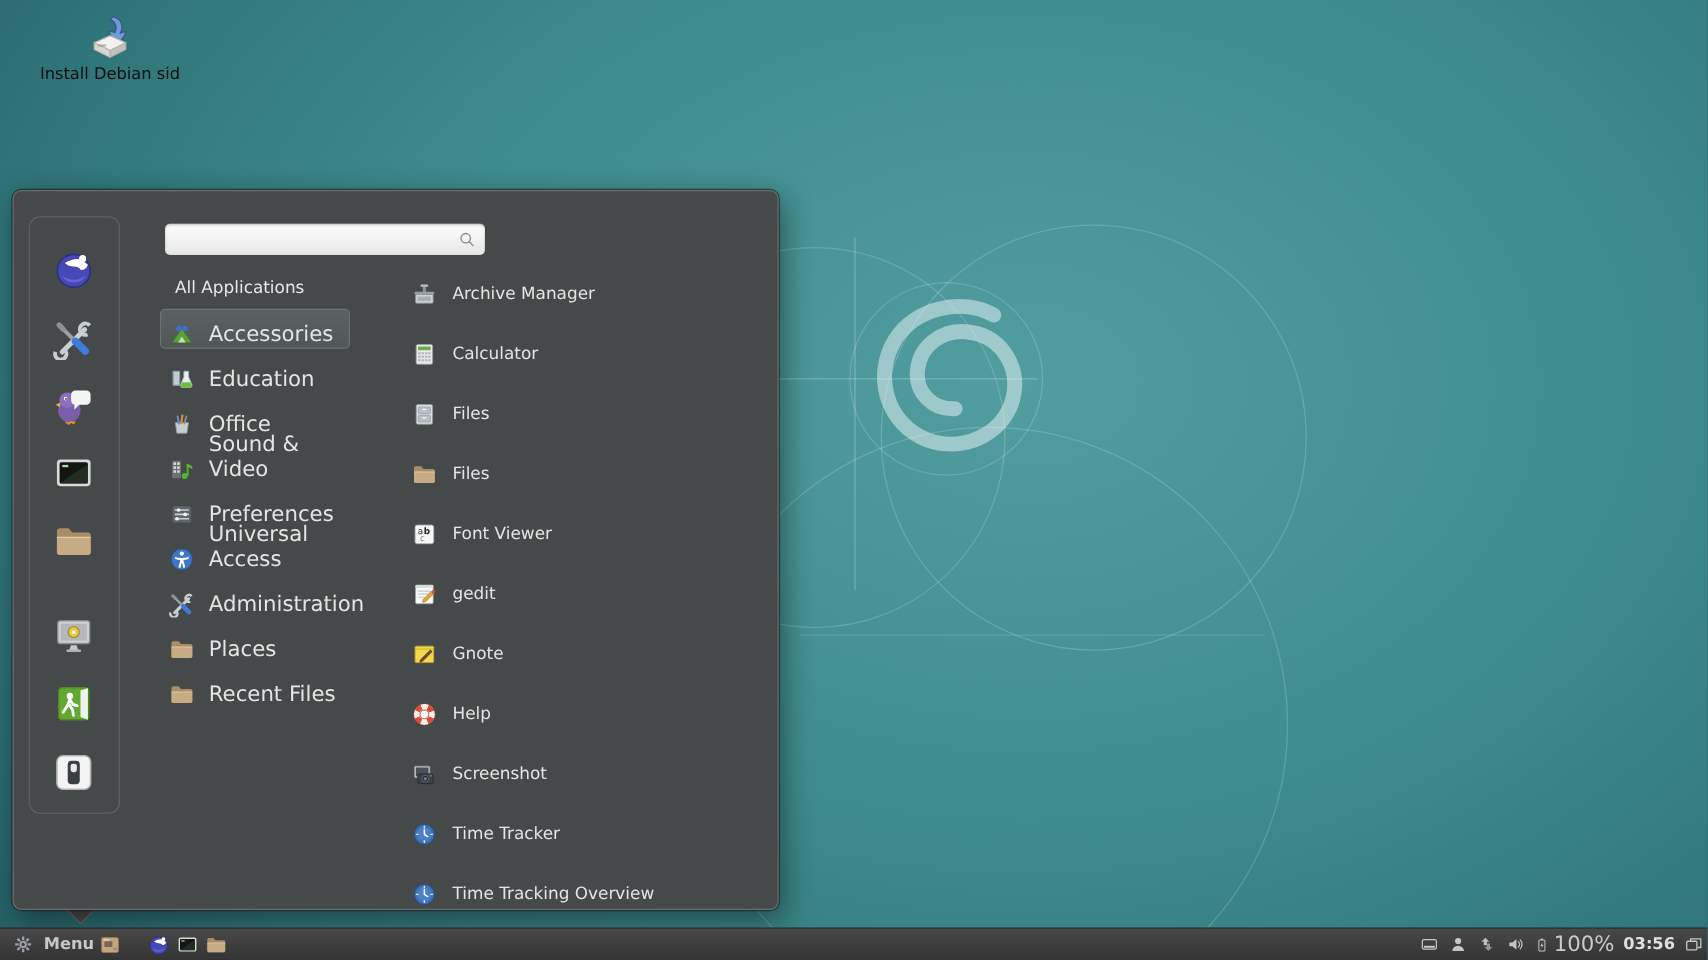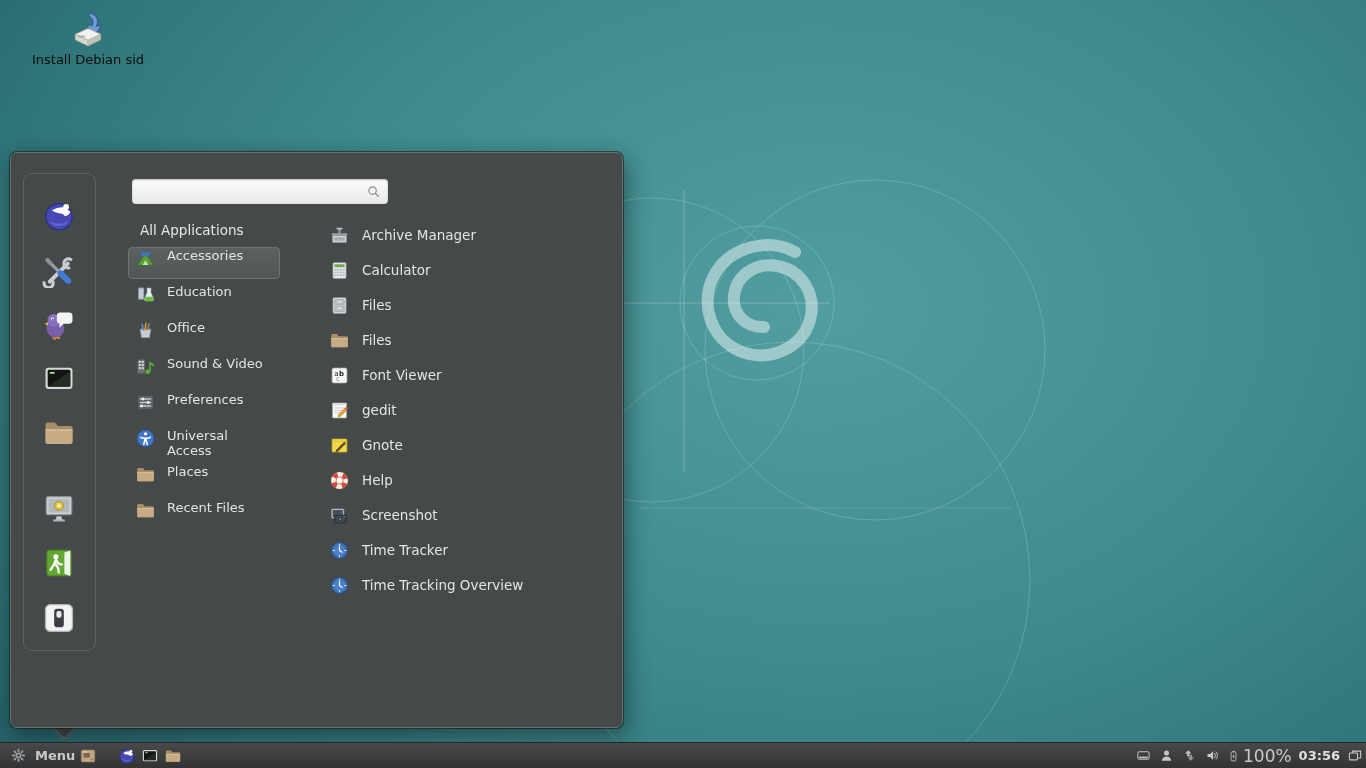--- a/index.html
+++ b/index.html
@@ -18,24 +18,24 @@
   .menu-pointer{position:absolute;left:56px;top:719px;width:15px;height:15px;background:#46494a;border:1px solid #6a6e6f;transform:rotate(45deg);z-index:39;}
   .fav-box{position:absolute;left:12px;top:20px;width:73px;height:478px;border:1px solid #5d6162;border-radius:9px;box-sizing:border-box;}
   .fav-item{position:absolute;left:18px;width:34px;height:34px;cursor:pointer;}
   .search-wrap{position:absolute;left:121px;top:26px;width:256px;height:25px;background:linear-gradient(#fdfdfd,#e7e7e7);border:1px solid #44474
 
 8;border-radius:4px;box-sizing:border-box;display:flex;align-items:center;box-shadow:inset 0 1px 2px rgba(0,0,0,.25);}
   .search-input{flex:1;border:none;outline:none;background:transparent;font:13px "DejaVu Sans",sans-serif;color:#333;padding:0 4px 0 8px;height:100%;}
   .search-icon{width:15px;height:15px;margin-right:7px;}
   .all-apps{position:absolute;left:129px;top:64px;height:26px;line-height:26px;font-size:13.5px;color:#e7e7e7;cursor:pointer;}
   .cat-list{position:absolute;left:117px;top:94px;display:flex;flex-direction:column;gap:4px;}
-  .cat-row{display:flex;align-items:flex-start;gap:11px;width:152px;height:32px;padding:0 6px;border:1px solid transparent;border-radius:4px;box-sizing:border-box;font-size:13px;color:#e4e4e4;cursor:pointer;}
+  .cat-row{display:flex;align-items:flex-end;gap:11px;width:152px;height:32px;padding:0 6px;border:1px solid transparent;border-radius:4px;box-sizing:border-box;font-size:17px;color:#e4e4e4;cursor:pointer;}
   .cat-row.selected{background:linear-gradient(#5b6061,#515657);border-color:#6e7374;}
   .cat-row .icon{width:21px;height:21px;}
-  .app-list{position:absolute;left:318px;top:66px;display:flex;flex-direction:column;gap:3px;}
+  .app-list{position:absolute;left:318px;top:66px;display:flex;flex-direction:column;gap:16px;}
   .app-row{display:flex;align-items:center;gap:12px;height:32px;font-size:13.5px;color:#e4e4e4;cursor:pointer;}
   .app-row .icon{width:21px;height:21px;}
   
   .panel{position:absolute;left:0;top:742px;width:1366px;height:26px;background:linear-gradient(#494949,#333333);border-top:1px solid #262626;box-sizing:border-box;z-index:50;}
   .menu-button{position:absolute;left:6px;top:0;height:100%;display:flex;align-items:center;gap:8px;padding:0 4px;cursor:pointer;}
   .menu-gear{width:17px;height:17px;}
   .menu-label{font-size:13px;font-weight:bold;color:#c8c8c8;}
   .p-show{position:absolute;left:79px;top:4px;width:18px;height:18px;cursor:pointer;}
   .launchers{position:absolute;left:118px;top:4px;display:flex;gap:5px;}
   .launchers .icon{width:18px;height:18px;cursor:pointer;}
@@ -245,20 +245,33 @@
               <circle cx="12" cy="12" r="9.5" fill="#3f76c8" stroke="#2a5aa0" stroke-width="0.8"></circle>
               <circle cx="12" cy="6.7" r="1.9" fill="#fff"></circle>
               <path d="M5.5 9.8q6.5 2 13 0l-.6 1.9q-3 .8-4.6.9l1.8 6.6-1.8.6-1.3-5.1-1.3 5.1-1.8-.6 1.8-6.6q-2.4-.2-4.6-.9z" fill="#fff"></path>
             </svg>
           </span>
           <span>Universal Access</span>
         </div>
         <div class="cat-row">
           <span class="icon" style="height: 21px; width: 21px;">
             <svg viewBox="0 0 24 24">
+              <path d="M21 4.5a3.2 3.2 0 1 0-1.2 5.1" fill="none" stroke="#c9ced2" stroke-width="2.2"></path>
+              <line x1="18.2" y1="6.8" x2="5.5" y2="19.5" stroke="#c9ced2" stroke-width="2.8" stroke-linecap="round"></line>
+              <path d="M6.8 18.2a3.2 3.2 0 1 1-5.1 1.2" fill="none" stroke="#c9ced2" stroke-width="2.2"></path>
+              <line x1="4.5" y1="5" x2="12.5" y2="13" stroke="#9aa0a5" stroke-width="2.2" stroke-linecap="round"></line>
+              <line x1="3.8" y1="4.3" x2="6" y2="6.5" stroke="#8a9095" stroke-width="3" stroke-linecap="round"></line>
+              <line x1="13" y1="13.5" x2="18.5" y2="19" stroke="#3f7bd9" stroke-width="4.2" stroke-linecap="round"></line>
+            </svg>
+          </span>
+          <span>Administration</span>
+        </div>
+        <div class="cat-row">
+          <span class="icon" style="height: 21px; width: 21px;">
+            <svg viewBox="0 0 24 24">
               <path d="M2.5 6.2c0-.9.7-1.6 1.6-1.6h5l2.1 2.4h8.8c.9 0 1.6.7 1.6 1.6v9.6c0 .9-.7 1.6-1.6 1.6H4.1c-.9 0-1.6-.7-1.6-1.6z" fill="#a98d66"></path>
               <path d="M2.5 9.8h19v8.4c0 .9-.7 1.6-1.6 1.6H4.1c-.9 0-1.6-.7-1.6-1.6z" fill="#c7ab84"></path>
               <path d="M2.5 9.8h19" stroke="#e2cfae" stroke-width="0.8"></path>
             </svg>
           </span>
           <span>Places</span>
         </div>
         <div class="cat-row">
           <span class="icon" style="height: 21px; width: 21px;">
             <svg viewBox="0 0 24 24">

